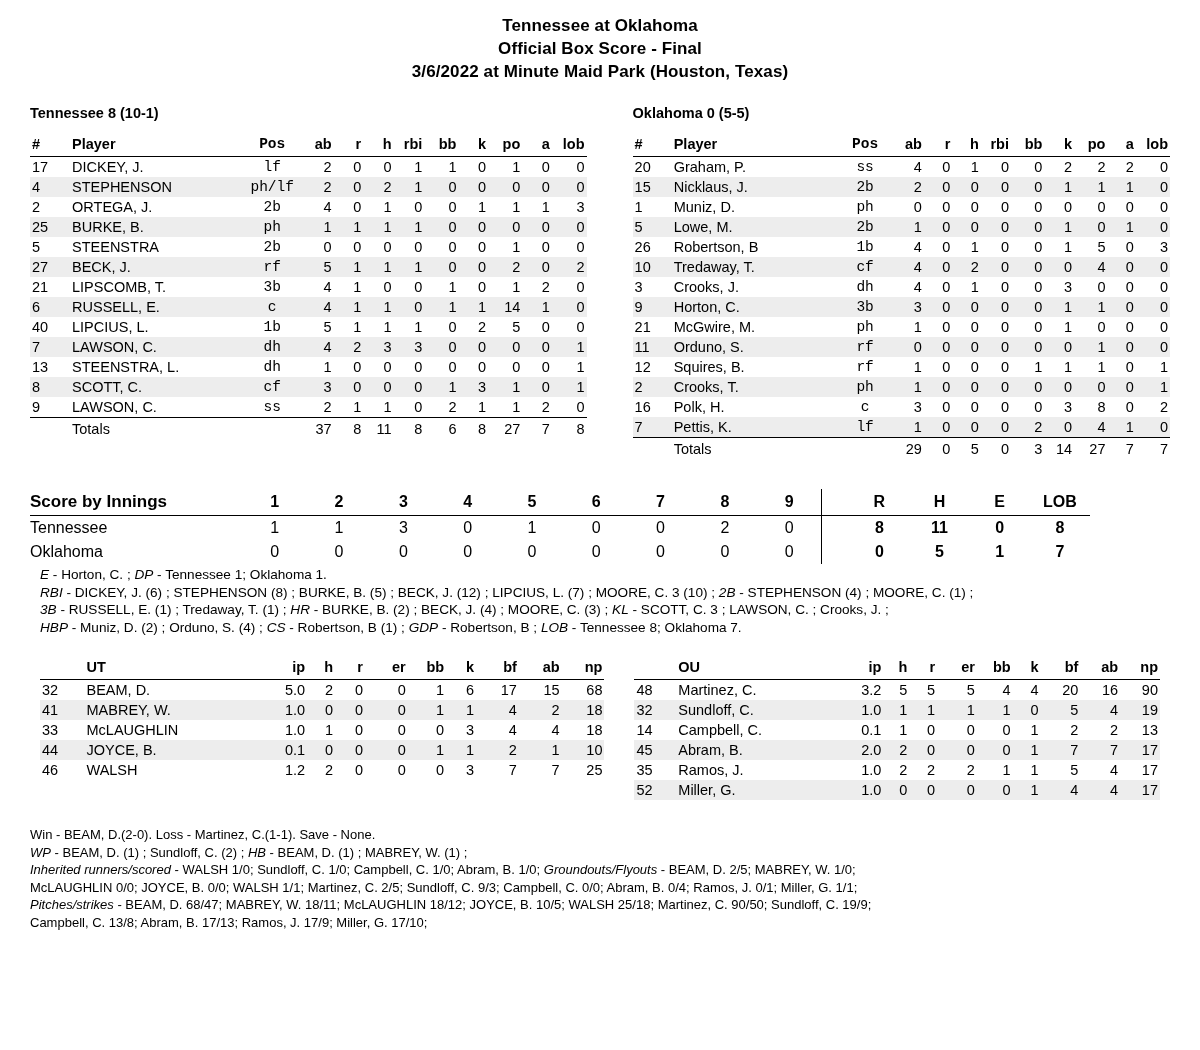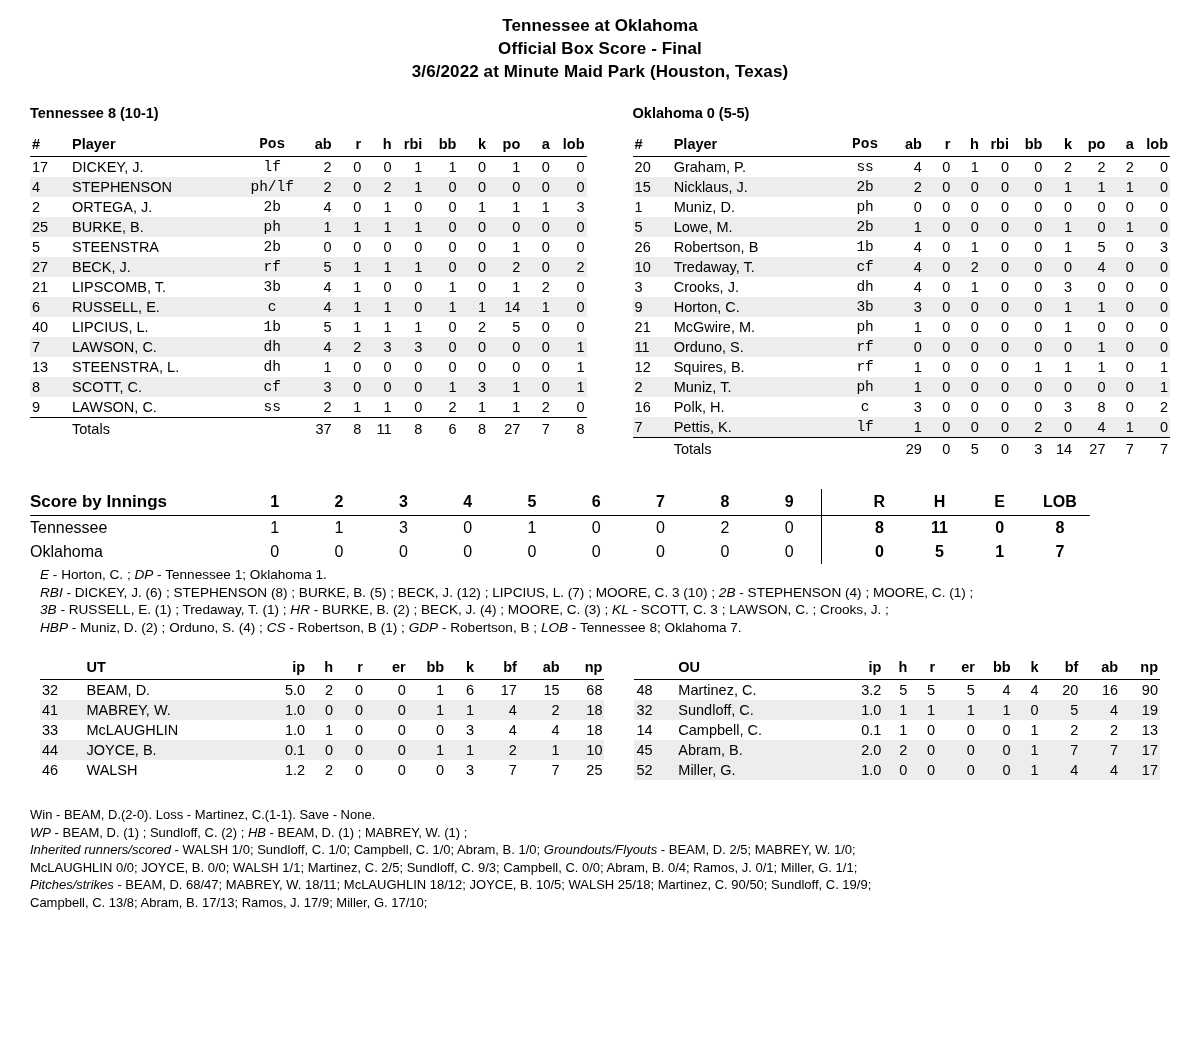--- a/index.html
+++ b/index.html
@@ -476,21 +476,21 @@
               <td class="c-stat">0</td>
               <td class="c-stat">0</td>
               <td class="c-stat wide">1</td>
               <td class="c-stat">1</td>
               <td class="c-stat wide">1</td>
               <td class="c-stat">0</td>
               <td class="c-stat wide">1</td>
             </tr>
             <tr class="alt">
               <td class="c-num">2</td>
-              <td class="c-player">Muniz, T.</td>
+              <td class="c-player">Crooks, T.</td>
               <td class="c-pos">ph</td>
               <td class="c-stat wide">1</td>
               <td class="c-stat">0</td>
               <td class="c-stat">0</td>
               <td class="c-stat">0</td>
               <td class="c-stat wide">0</td>
               <td class="c-stat">0</td>
               <td class="c-stat wide">0</td>
               <td class="c-stat">0</td>
               <td class="c-stat wide">1</td>
@@ -762,20 +762,33 @@
               <td class="c-ip">2.0</td>
               <td class="c-stat">2</td>
               <td class="c-stat">0</td>
               <td class="c-stat g">0</td>
               <td class="c-stat b">0</td>
               <td class="c-stat">1</td>
               <td class="c-stat g">7</td>
               <td class="c-stat g">7</td>
               <td class="c-stat g">17</td>
             </tr>
+            <tr>
+              <td class="c-num">35</td>
+              <td class="c-player">Ramos, J.</td>
+              <td class="c-ip">1.0</td>
+              <td class="c-stat">2</td>
+              <td class="c-stat">2</td>
+              <td class="c-stat g">2</td>
+              <td class="c-stat b">1</td>
+              <td class="c-stat">1</td>
+              <td class="c-stat g">5</td>
+              <td class="c-stat g">4</td>
+              <td class="c-stat g">17</td>
+            </tr>
             <tr class="alt">
               <td class="c-num">52</td>
               <td class="c-player">Miller, G.</td>
               <td class="c-ip">1.0</td>
               <td class="c-stat">0</td>
               <td class="c-stat">0</td>
               <td class="c-stat g">0</td>
               <td class="c-stat b">0</td>
               <td class="c-stat">1</td>
               <td class="c-stat g">4</td>

